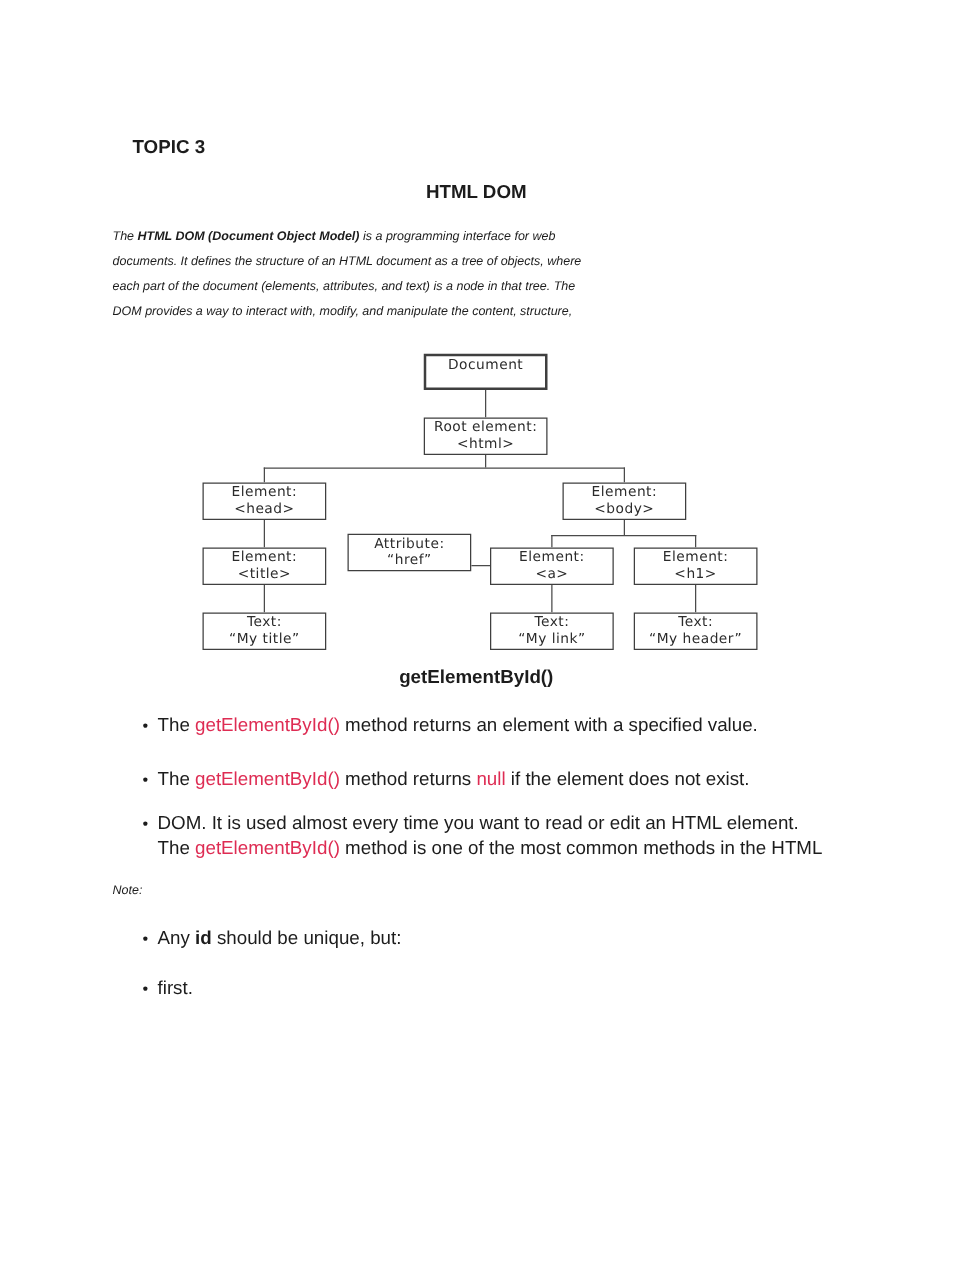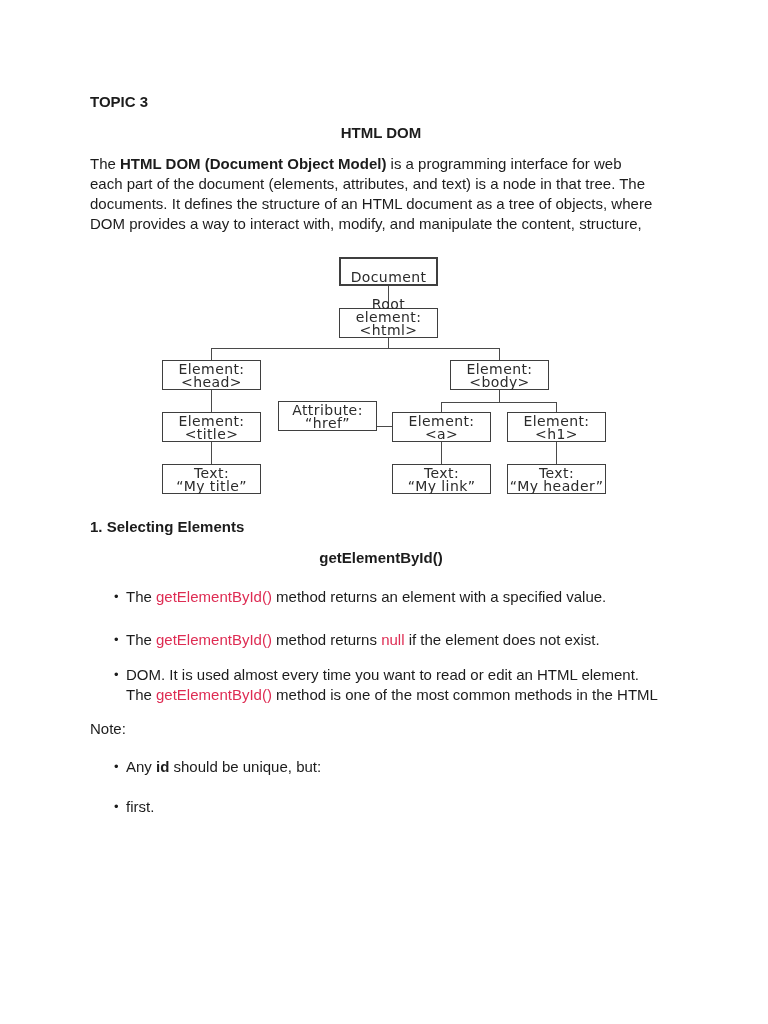--- a/index.html
+++ b/index.html
@@ -5,26 +5,26 @@
   html, body { margin: 0; padding: 0; background: #ffffff; }
   body {
     width: 768px; height: 1024px;
     font-family: "Liberation Sans", sans-serif;
     color: #1c1c1c;
     overflow: hidden;
   }
   .content { padding: 92px 96px 0 90px; }
   .h {
     font-size: 15px; font-weight: bold; line-height: 20px;
-    margin: 0; white-space: nowrap;
+    margin: 16px; white-space: nowrap;
   }
   .mt11 { margin-top: 11px; text-align: center; }
   .mt22 { margin-top: 22px; }
   .mt14 { margin-top: 14px; }
-  .para { font-size: 15px; line-height: 20px; margin: 11px 0 0 0; }
+  .para { font-size: 10px; line-height: 20px; margin: 11px 0 0 0; font-style: italic; }
   .line { white-space: nowrap; }
   b, .bold { font-weight: bold; }
   .code { color: #de2c53; }
 
   
   .blist { margin-top: 19px; font-size: 15px; line-height: 20px; }
   .blist2 { margin-top: 18px; font-size: 15px; line-height: 20px; }
   .bullet { display: flex; align-items: flex-start; }
   .bullet .dot {
     flex: 0 0 auto; width: 12px; margin-left: 24px;
@@ -39,40 +39,40 @@
   .diagram {
     position: relative;
     margin-top: 23px;
     width: 582px; height: 238px;
   }
   .dnode {
     position: absolute; box-sizing: border-box;
     width: 99px; height: 30px;
     border: 1px solid #3f3f3f; background: #fff;
     display: flex; flex-direction: column;
-    align-items: center; justify-content: flex-end;
+    align-items: center; justify-content: flex-start;
     font-family: "DejaVu Sans", sans-serif;
-    font-size: 14px; line-height: 13px; letter-spacing: 0.4px;
+    font-size: 11px; line-height: 13px; letter-spacing: 0.4px;
     color: #2b2b2b; text-align: center;
   }
   .dnode.thick { border-width: 2px; }
   .cl { position: absolute; background: #4a4a4a; }
 </style>
 </head>
 <body>
 
 <div class="content">
 
   <div class="h">TOPIC 3</div>
   <div class="h mt11">HTML DOM</div>
 
   <div class="para">
     <div class="line"><span>The </span><span class="bold">HTML DOM (Document Object Model)</span><span> is a programming interface for web</span></div>
+    <div class="line">documents. It defines the structure of an HTML document as a tree of objects, where</div>
     <div class="line">each part of the document (elements, attributes, and text) is a node in that tree. The</div>
-    <div class="line">documents. It defines the structure of an HTML document as a tree of objects, where</div>
     <div class="line">DOM provides a way to interact with, modify, and manipulate the content, structure,</div>
   </div>
 
   <div class="diagram">
 
     <div class="cl" style="left:298px;top:29px;width:1px;height:22px"></div>
     <div class="cl" style="left:298px;top:81px;width:1px;height:10px"></div>
     <div class="cl" style="left:121px;top:91px;width:289px;height:1px"></div>
     <div class="cl" style="left:121px;top:91px;width:1px;height:12px"></div>
     <div class="cl" style="left:409px;top:91px;width:1px;height:12px"></div>
@@ -124,21 +124,20 @@
     <div class="dnode" style="left:302px;top:207px">
       <span>Text:</span>
       <span>“My link”</span>
     </div>
     <div class="dnode" style="left:417px;top:207px">
       <span>Text:</span>
       <span>“My header”</span>
     </div>
   </div>
 
-  <div class="h mt22">1. Selecting Elements</div>
   <div class="h mt11">getElementById()</div>
 
   <div class="blist">
     <div class="bullet mb23">
       <span class="dot">•</span>
       <span class="btext"><span>The </span><span class="code">getElementById()</span><span> method returns an element with a specified value.</span></span>
     </div>
     <div class="bullet mb15">
       <span class="dot">•</span>
       <span class="btext"><span>The </span><span class="code">getElementById()</span><span> method returns </span><span class="code">null</span><span> if the element does not exist.</span></span>

